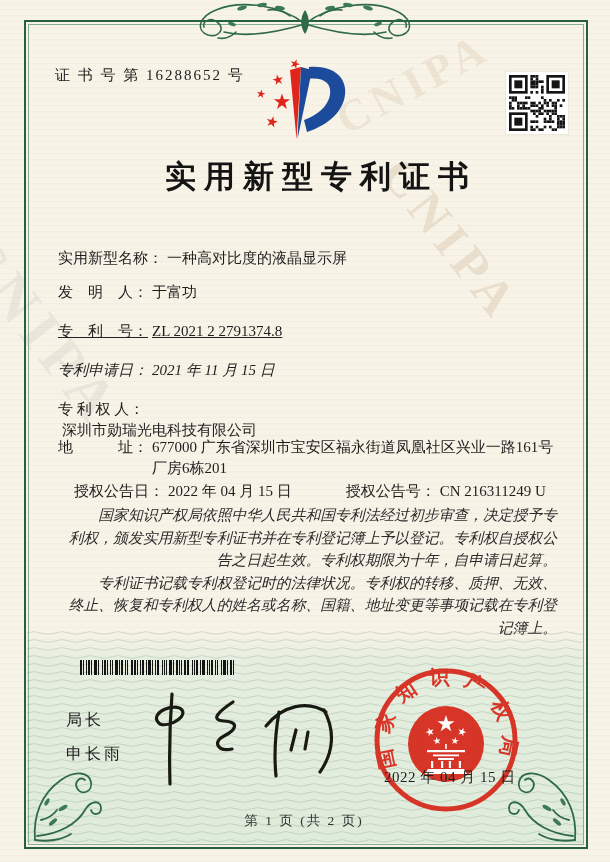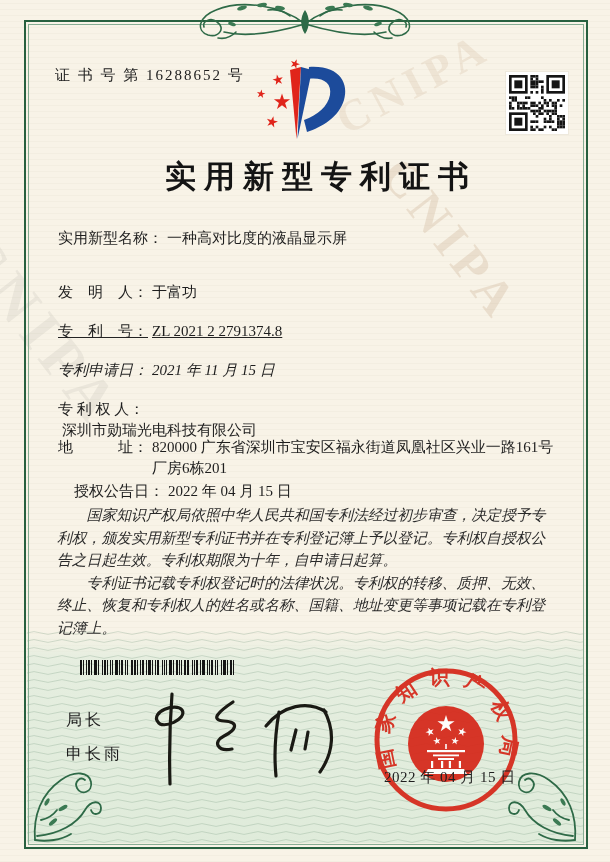--- a/index.html
+++ b/index.html
@@ -28,27 +28,27 @@
   #garland{left:140px;top:-2px;}
   #corner-l{left:27px;top:764px;}
   #corner-r{left:503px;top:764px;transform:scaleX(-1);}
   .certno{position:absolute;left:55px;top:66px;font-size:15px;letter-spacing:2px;z-index:3;}
   .logo{position:absolute;left:248px;top:54px;z-index:3;}
   .qr{position:absolute;left:506px;top:72px;width:62px;height:62px;background:#fff;z-index:3;box-shadow:0 0 0 1px rgba(0,0,0,0.04);}
   .title{position:absolute;left:0;top:156px;width:610px;text-align:center;font-size:31px;font-weight:bold;letter-spacing:8px;color:#141414;z-index:3;padding-left:16px;}
   .field{position:absolute;left:58px;display:flex;font-size:15px;line-height:21px;z-index:3;}
   .field .lab{flex:0 0 auto;white-space:pre;color:#1e1e1e;}
   .field .val{margin-left:4px;color:#1e1e1e;}
-  #f-name{top:228px;} #f-inv{top:282px;} #f-pat{top:321px;text-decoration:underline;} #f-fil{top:360px;font-style:italic;}
+  #f-name{top:248px;} #f-inv{top:282px;} #f-pat{top:321px;text-decoration:underline;} #f-fil{top:360px;font-style:italic;}
   #f-own{top:399px;flex-direction:column;} #f-adr{top:437px;} #f-grant{top:481px;width:500px;margin-left:16px;}
   #f-adr .val{width:404px;}
   #f-grant .col2{margin-left:54px;display:flex;}
   .body-text{position:absolute;left:57px;top:504px;width:500px;z-index:3;
     font-size:14.8px;line-height:22.5px;font-style:italic;color:#2a2a2a;}
-  .body-text p{margin:0;text-indent:2em;}
+  .body-text p{margin:0;text-indent:2em;text-align:right;}
   .barcode{position:absolute;left:80px;top:660px;z-index:3;}
   .sig-title{position:absolute;left:66px;top:710px;font-size:16px;letter-spacing:3px;z-index:5;color:#1c1c1c;}
   .sig-name{position:absolute;left:66px;top:744px;font-size:16px;letter-spacing:3px;z-index:5;color:#1c1c1c;}
   .sig-hand{position:absolute;left:148px;top:690px;z-index:5;}
   .seal{position:absolute;left:372px;top:666px;z-index:5;opacity:.93;}
   .seal-date{position:absolute;left:384px;top:768px;font-size:15px;letter-spacing:.5px;color:#1f1f1f;z-index:6;}
   .footer{position:absolute;left:24px;top:812px;width:560px;text-align:center;font-size:13.5px;letter-spacing:2px;z-index:5;color:#333;}
 </style>
 </head>
 <body>
@@ -303,25 +303,29 @@
   <div class="field" id="f-fil">
     <span class="lab">专利申请日：</span>
     <span class="val">2021 年 11 月 15 日</span>
   </div>
   <div class="field" id="f-own">
     <span class="lab">专 利 权 人：</span>
     <span class="val">深圳市勋瑞光电科技有限公司</span>
   </div>
   <div class="field" id="f-adr">
     <span class="lab">地　　　址：</span>
-    <span class="val">820000 广东省深圳市宝安区福永街道凤凰社区兴业一路161号厂房6栋201</span>
+    <span class="val">677000 广东省深圳市宝安区福永街道凤凰社区兴业一路161号厂房6栋201</span>
   </div>
   <div class="field" id="f-grant">
     <span class="lab">授权公告日：</span>
     <span class="val">2022 年 04 月 15 日</span>
+    <span class="col2">
+      <span class="lab">授权公告号：</span>
+      <span class="val">CN 216311249 U</span>
+    </span>
   </div>
 
   <div class="body-text">
     <p>国家知识产权局依照中华人民共和国专利法经过初步审查，决定授予专利权，颁发实用新型专利证书并在专利登记簿上予以登记。专利权自授权公告之日起生效。专利权期限为十年，自申请日起算。</p>
     <p>专利证书记载专利权登记时的法律状况。专利权的转移、质押、无效、终止、恢复和专利权人的姓名或名称、国籍、地址变更等事项记载在专利登记簿上。</p>
   </div>
 
   <div class="barcode"><svg id="bcsvg" width="158" height="15">
         <rect x="0" y="0" width="2" height="15" fill="#141414"></rect>
         <rect x="3" y="0" width="1" height="15" fill="#141414"></rect>
@@ -413,14 +417,15 @@
         <rect x="-5" y="17" width="2.2" height="7"></rect>
         <rect x="2.8" y="17" width="2.2" height="7"></rect>
         <rect x="12.8" y="17" width="2.2" height="7"></rect>
         <path d="M-21,30 L21,30 L18,25 L-18,25 Z"></path>
         <rect x="-0.8" y="0" width="1.6" height="5"></rect>
       </g>
     </g>
   </svg>
   <div class="seal-date">2022 年 04 月 15 日</div>
 
+  <div class="footer">第 1 页 (共 2 页)</div>
 
 </div>
 
 </body></html>

